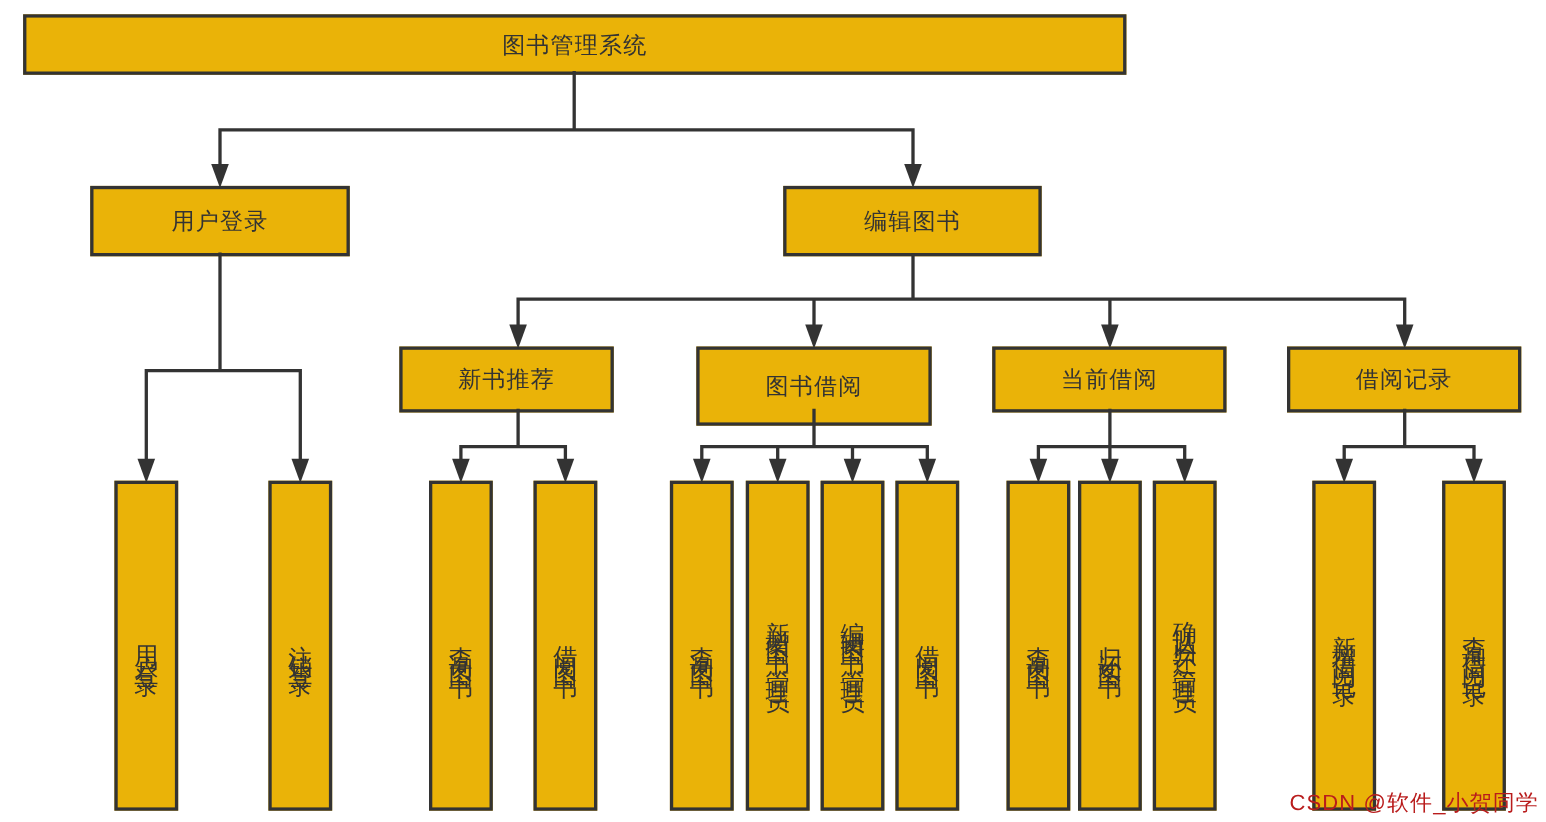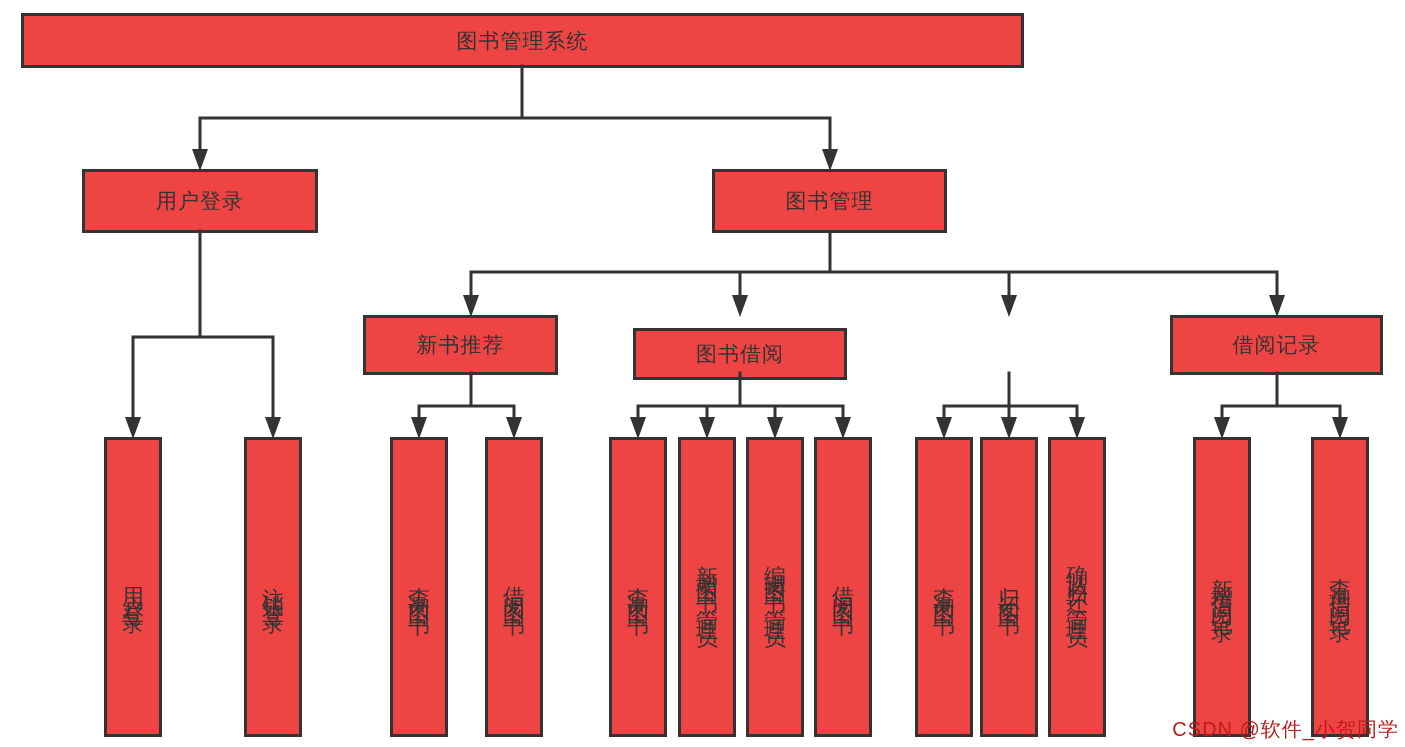--- a/index.html
+++ b/index.html
@@ -15,21 +15,21 @@
   .connectors {
     position: absolute;
     left: 0; top: 0;
     width: 1405px; height: 747px;
     z-index: 3;
     pointer-events: none;
   }
   .box {
     position: absolute;
     box-sizing: border-box;
-    background: #ef4444;
+    background: #eab308;
     border: 3px solid #333333;
     display: flex;
     align-items: center;
     justify-content: center;
     z-index: 2;
   }
   .hlabel {
     font-size: 21px;
     letter-spacing: 1px;
     color: #333333;
@@ -103,28 +103,31 @@
   </svg>
 
   <div class="box" style="left:21px; top:13px; width:1003px; height:55px;">
     <span class="hlabel">图书管理系统</span>
   </div>
 
   <div class="box" style="left:82px; top:169px; width:236px; height:64px;">
     <span class="hlabel">用户登录</span>
   </div>
   <div class="box" style="left:712px; top:169px; width:235px; height:64px;">
-    <span class="hlabel">图书管理</span>
+    <span class="hlabel">编辑图书</span>
   </div>
 
   <div class="box" style="left:363px; top:315px; width:195px; height:60px;">
     <span class="hlabel">新书推荐</span>
   </div>
-  <div class="box" style="left:633px; top:328px; width:214px; height:52px;">
+  <div class="box" style="left:633px; top:315px; width:214px; height:72px;">
     <span class="hlabel">图书借阅</span>
+  </div>
+  <div class="box" style="left:902px; top:315px; width:213px; height:60px;">
+    <span class="hlabel">当前借阅</span>
   </div>
   <div class="box" style="left:1170px; top:315px; width:213px; height:60px;">
     <span class="hlabel">借阅记录</span>
   </div>
 
   <div class="box" style="left:104px; top:437px; width:58px; height:300px;">
     <span class="vlabel">用户登录</span>
   </div>
   <div class="box" style="left:244px; top:437px; width:58px; height:300px;">
     <span class="vlabel">注销登录</span>

